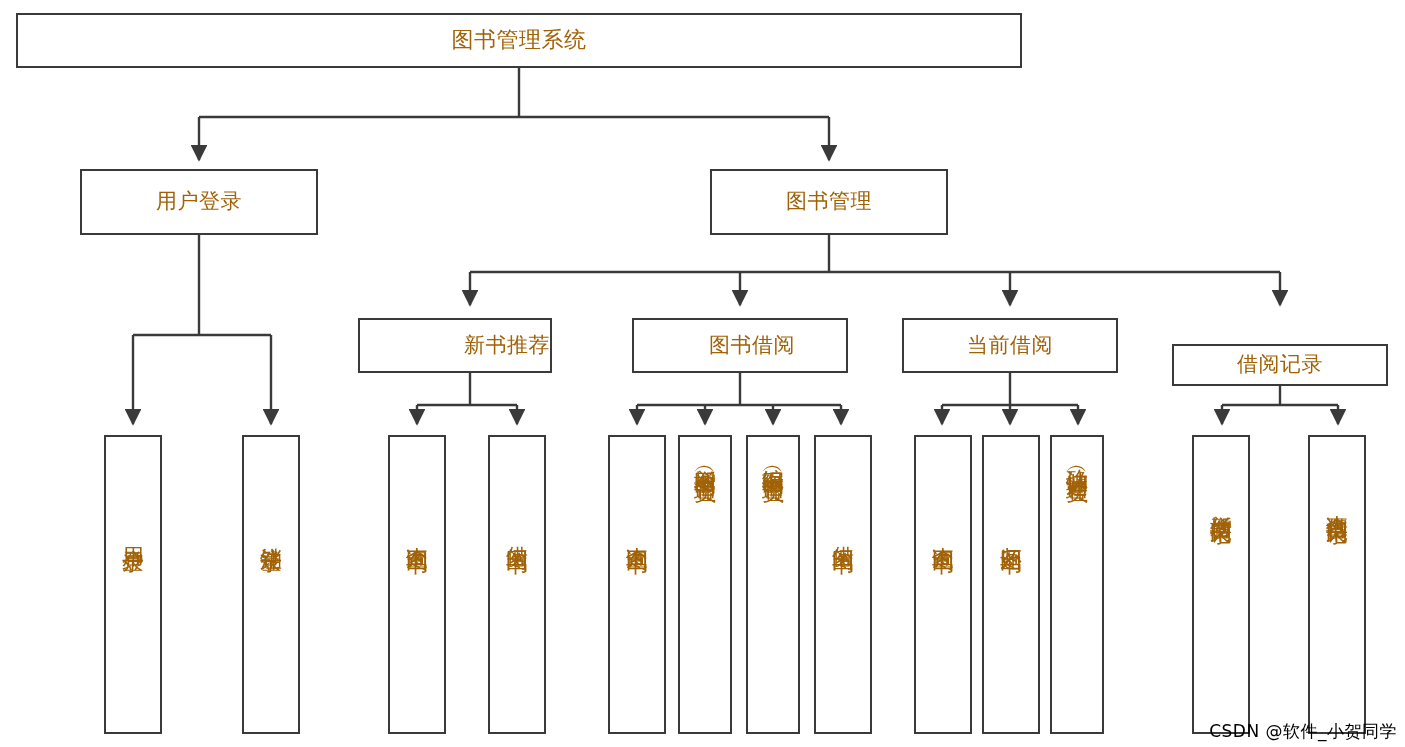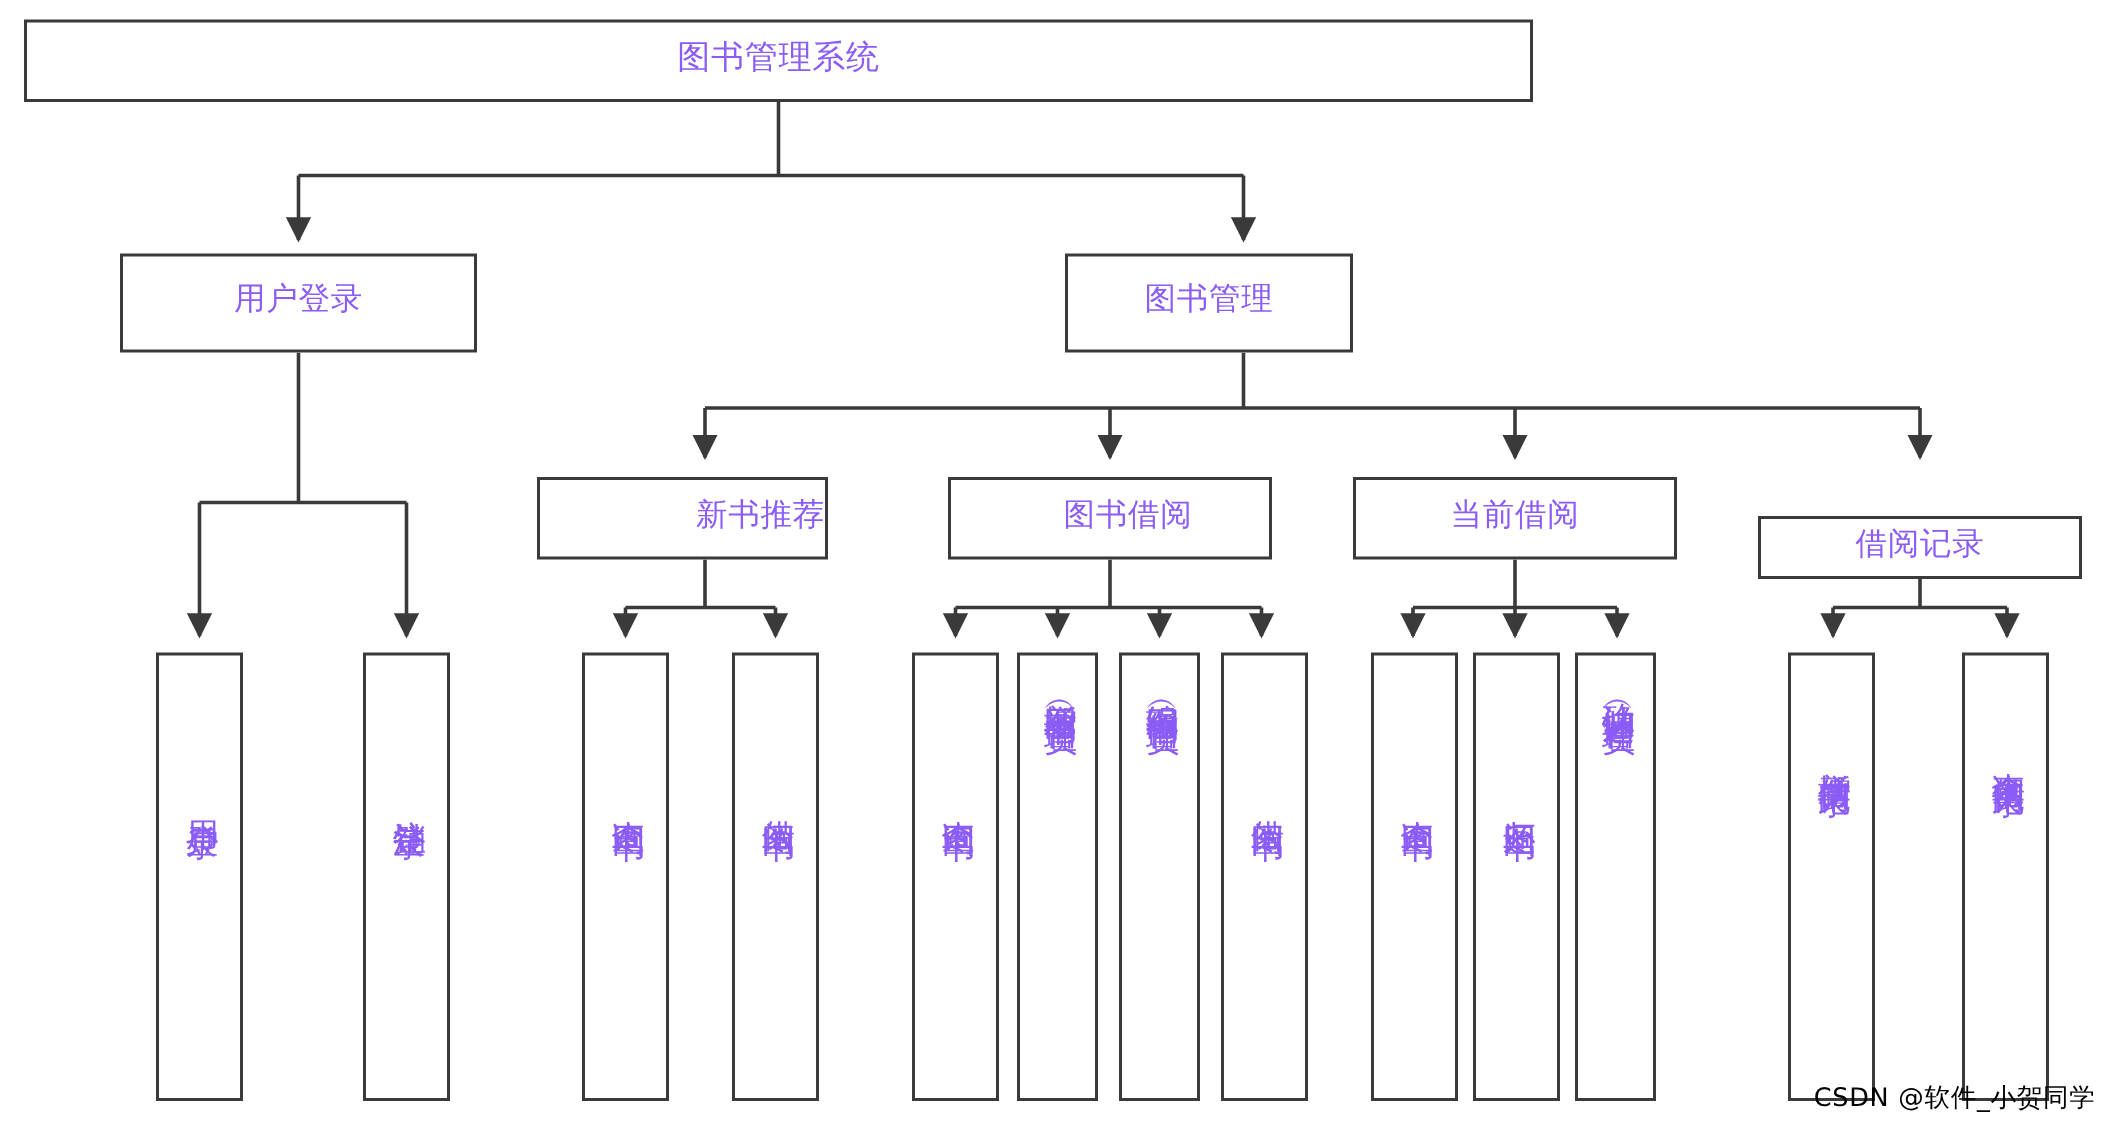--- a/index.html
+++ b/index.html
@@ -26,22 +26,21 @@
     pointer-events: none;
   }
   .node {
     position: absolute;
     box-sizing: border-box;
     border: 2px solid #3a3a3a;
     background: #ffffff;
     display: flex;
     align-items: center;
     justify-content: center;
-    color: #8b5cf6;
-    font-family: Liberation Mono, monospace;
+    color: #a16207;
   }
   .node .lbl {
     display: block;
     text-align: center;
     line-height: 1.12;
     white-space: nowrap;
   }
   
   .node.horiz .lbl {
     font-size: 21px;
@@ -135,21 +134,21 @@
     </g>
   </svg>
 
   <div class="node horiz root" style="left:16px; top:13px; width:1006px; height:55px;">
     <span class="lbl">图书管理系统</span>
   </div>
 
   <div class="node horiz" style="left:80px; top:169px; width:238px; height:66px;">
     <span class="lbl">用户登录</span>
   </div>
-  <div class="node horiz" style="left:710px; top:169px; width:192px; height:66px;">
+  <div class="node horiz" style="left:710px; top:169px; width:238px; height:66px;">
     <span class="lbl">图书管理</span>
   </div>
 
   <div class="node horiz" style="left:358px; top:318px; width:194px; height:55px;justify-content:flex-end;">
     <span class="lbl">新书推荐</span>
   </div>
   <div class="node horiz" style="left:632px; top:318px; width:216px; height:55px;padding-left:24px;">
     <span class="lbl">图书借阅</span>
   </div>
   <div class="node horiz" style="left:902px; top:318px; width:216px; height:55px;">

